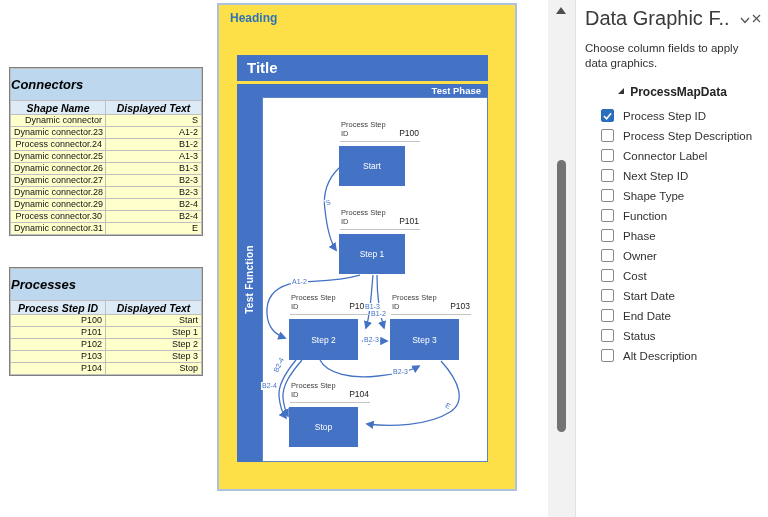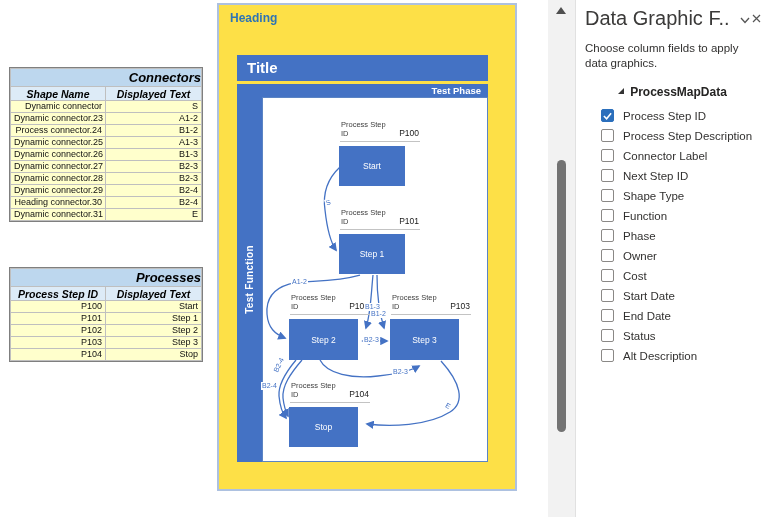--- a/index.html
+++ b/index.html
@@ -6,21 +6,21 @@
   html,body { width:768px; height:517px; }
   body { font-family:"Liberation Sans", sans-serif; background:#fff; }
   .app { position:relative; width:768px; height:517px; background:#fff; overflow:hidden; }
 
   
   .xl-table { position:absolute; border-collapse:collapse; table-layout:fixed; }
   #connectors-table { left:10px; top:68px; width:191px; }
   #processes-table  { left:10px; top:268px; width:191px; }
   .xl-table th, .xl-table td { border:1px solid #bfbfbf; overflow:hidden; white-space:nowrap; }
   .tbl-title { background:#BDD7EE; font-weight:bold; font-style:italic; font-size:13px;
-               color:#000; text-align:right; height:18px; border:1px solid #595959; }
+               color:#000; text-align:left; height:32px; border:1px solid #595959; }
   .tbl-head  { background:#DDEBF7; font-weight:bold; font-style:italic; font-size:10.5px;
                color:#000; text-align:center; height:14px; border-bottom:1px solid #9a9a9a; }
   .xl-table td { background:#FFFFCC; font-size:9px; color:#111; text-align:right;
                  padding:0 3px; height:11px; line-height:11px; }
   .xl-table { outline:1px solid #7f7f7f; }
   .xl-table col.c1 { width:95px; } .xl-table col.c2 { width:96px; }
 
   
   .page { position:absolute; left:217px; top:3px; width:300px; height:488px;
           background:#fde047; border:2px solid #ADC1E0; }
@@ -124,21 +124,21 @@
         </tr>
         <tr>
           <td>Dynamic connector.28</td>
           <td>B2-3</td>
         </tr>
         <tr>
           <td>Dynamic connector.29</td>
           <td>B2-4</td>
         </tr>
         <tr>
-          <td>Heading connector.30</td>
+          <td>Process connector.30</td>
           <td>B2-4</td>
         </tr>
         <tr>
           <td>Dynamic connector.31</td>
           <td>E</td>
         </tr>
       </tbody>
   </table>
 
   <table class="xl-table" id="processes-table">

